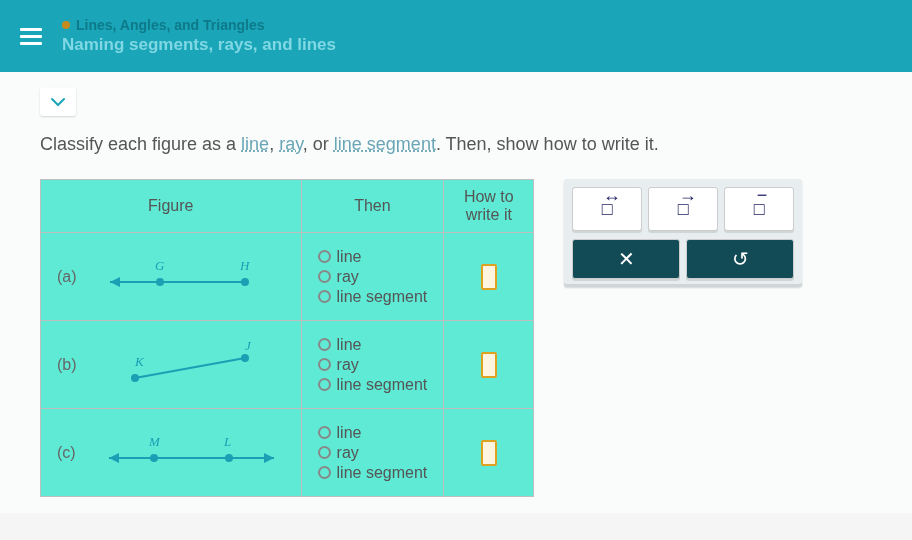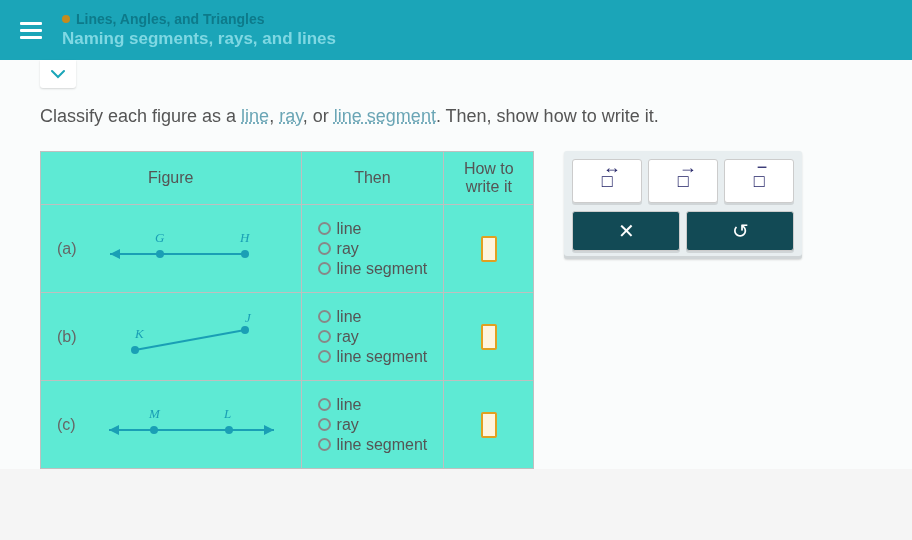--- a/index.html
+++ b/index.html
@@ -1,23 +1,23 @@
 <!DOCTYPE html>
 <html><head>
 <meta charset="utf-8">
 <style>
 * { margin: 0; padding: 0; box-sizing: border-box; font-family: Arial, Helvetica, sans-serif; }
 body { width: 912px; height: 540px; background: #f5f5f5; overflow: hidden; }
-.header { background: #1ba5b8; height: 60px; display: flex; align-items: center; padding: 12px 20px; gap: 20px; }
+.header { background: #1ba5b8; height: 72px; display: flex; align-items: center; padding: 12px 20px; gap: 20px; }
 .menu-icon { display: flex; flex-direction: column; gap: 4px; cursor: pointer; }
 .menu-icon span { width: 22px; height: 3px; background: #fff; border-radius: 1px; }
 .header-text .breadcrumb { color: #0d7a8a; font-size: 14px; font-weight: 600; display: flex; align-items: center; gap: 6px; }
 .header-text .breadcrumb .dot { width: 8px; height: 8px; background: #c58b1e; border-radius: 50%; display: inline-block; }
 .header-text .title { color: #7fd8e3; font-size: 17px; font-weight: 700; margin-top: 2px; }
-.content { background: #fafcfc; padding: 0 40px; position: relative; }
+.content { background: #fafcfc; padding: 16px 40px; position: relative; }
 .chev { width: 36px; height: 28px; background: #fff; border-radius: 0 0 3px 3px; display: flex; align-items: center; justify-content: center; box-shadow: 0 1px 2px rgba(0,0,0,0.15); margin-left: 0; cursor: pointer;}
 .chev svg { width: 14px; height: 10px; }
 .instruction { margin-top: 18px; color: #555; font-size: 18px; }
 .instruction .link { color: #6aa5b5; text-decoration: underline dotted; cursor: pointer; }
 .work { display: flex; gap: 30px; margin-top: 24px; align-items: flex-start; }
 table { border-collapse: collapse; background: #5eead4; }
 th, td { border: 1px solid #bfbfbf; padding: 8px 16px; color: #555; font-size: 16px; }
 th { font-weight: 400; }
 .figcell { width: 230px; height: 88px; position: relative; }
 .rowlabel { font-weight: 400; color: #666; padding-right: 18px;}

